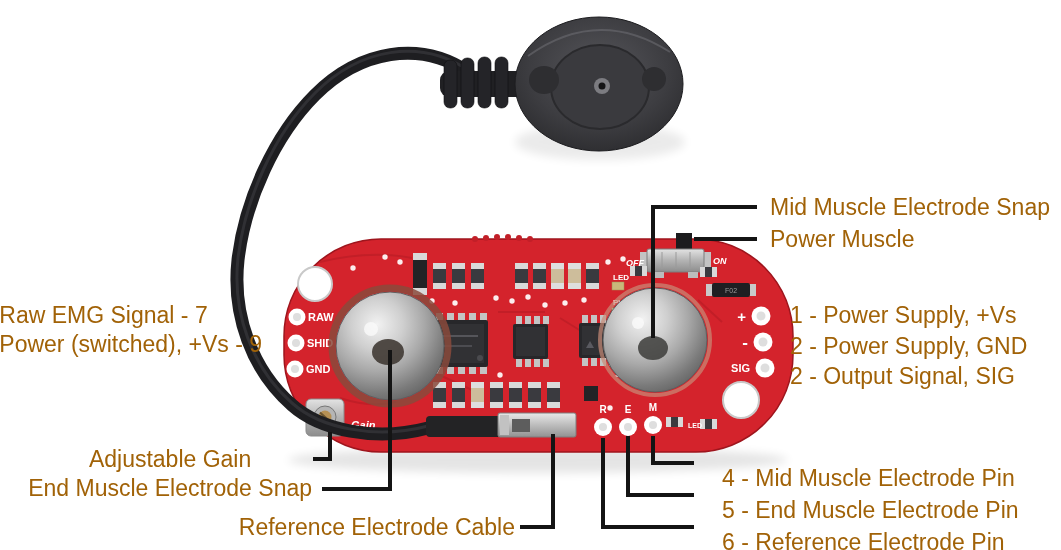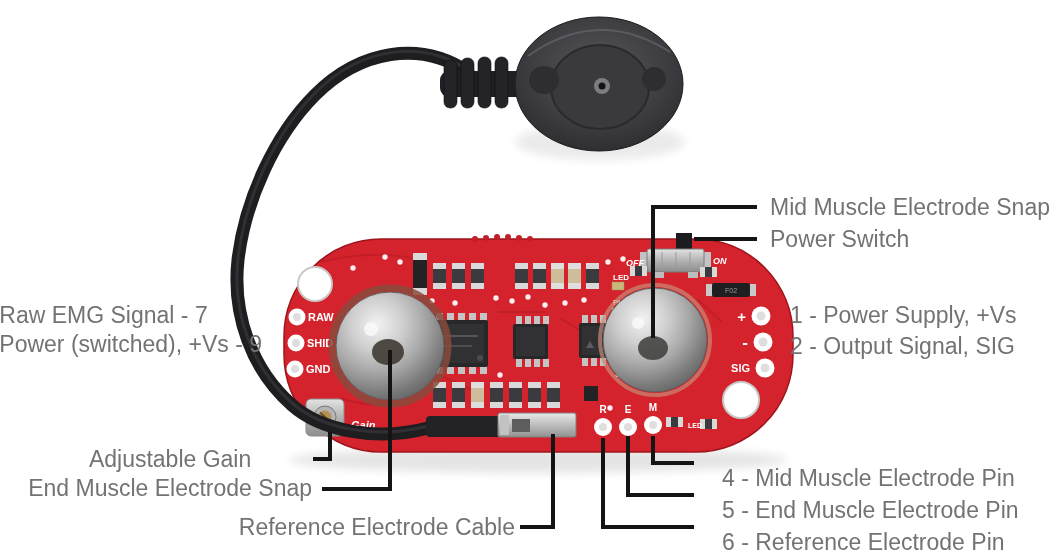--- a/index.html
+++ b/index.html
@@ -1,19 +1,19 @@
 <!DOCTYPE html>
 <html><head>
 <meta charset="utf-8">
 <style>
   html,body{margin:0;padding:0;background:#ffffff;}
   #stage{position:relative;width:1061px;height:550px;background:#ffffff;overflow:hidden;
          font-family:"Liberation Sans",sans-serif;}
   #photo{position:absolute;left:0;top:0;}
-  .lbl{position:absolute;font-size:23px;color:#737373;white-space:nowrap;}
+  .lbl{position:absolute;font-size:23px;color:#a16207;white-space:nowrap;}
   .lbl div{white-space:nowrap;}
   #grp-top-right{left:770px;top:191px;line-height:32px;}
   #grp-left{right:799px;top:301px;line-height:29px;}
   #grp-right{left:790px;top:300px;line-height:30.5px;}
   #grp-bottom-left{right:749px;top:445px;text-align:center;line-height:29px;}
   #grp-ref{right:546px;top:513px;line-height:29px;text-align:center;}
   #grp-bottom-right{left:722px;top:447px;line-height:32px;margin-top:15px;}
   .silk{fill:#ffffff;font-family:"Liberation Sans",sans-serif;font-weight:bold;}
 </style>
 </head>
@@ -321,30 +321,31 @@
       <polyline points="322,489 390,489 390,350"></polyline>
       <polyline points="520,527 553,527 553,434"></polyline>
       <polyline points="653,436 653,463 694,463"></polyline>
       <polyline points="628,436 628,495 694,495"></polyline>
       <polyline points="603,438 603,527 694,527"></polyline>
     </g>
   </svg>
 
   <div class="lbl" id="grp-top-right">
     <div>Mid Muscle Electrode Snap</div>
-    <div>Power Switch</div>
+    <div>Power Muscle</div>
   </div>
 
   <div class="lbl" id="grp-left">
     <div>Raw EMG Signal - 7</div>
     <div>Power (switched), +Vs - 9</div>
   </div>
 
   <div class="lbl" id="grp-right">
     <div>1 - Power Supply, +Vs</div>
+    <div>2 - Power Supply, GND</div>
     <div>2 - Output Signal, SIG</div>
   </div>
 
   <div class="lbl" id="grp-bottom-left">
     <div>Adjustable Gain</div>
     <div>End Muscle Electrode Snap</div>
   </div>
 
   <div class="lbl" id="grp-ref">
     <div>Reference Electrode Cable</div>

